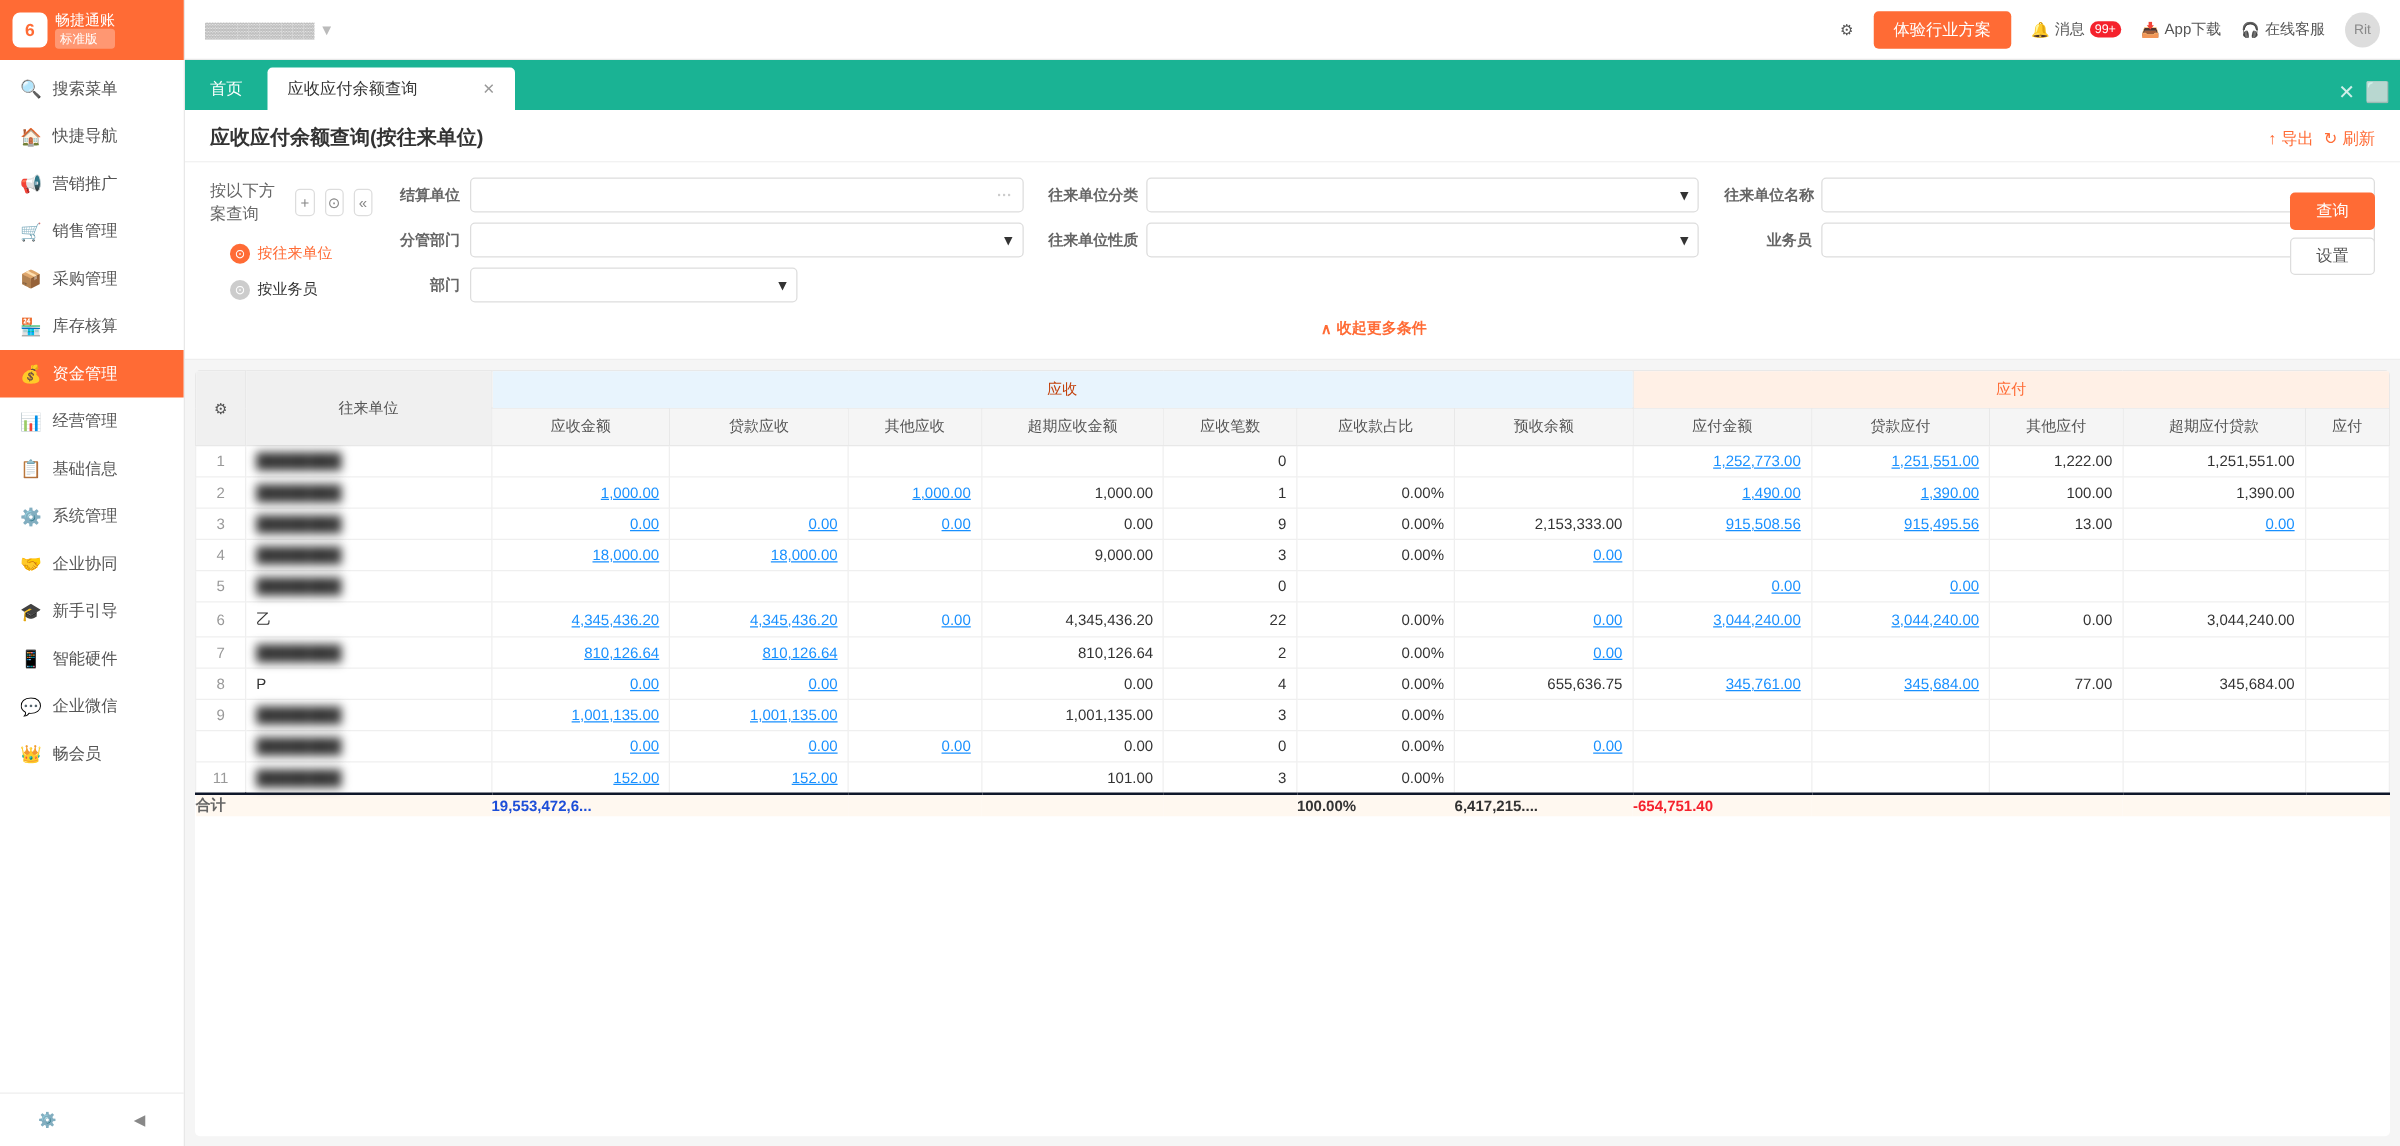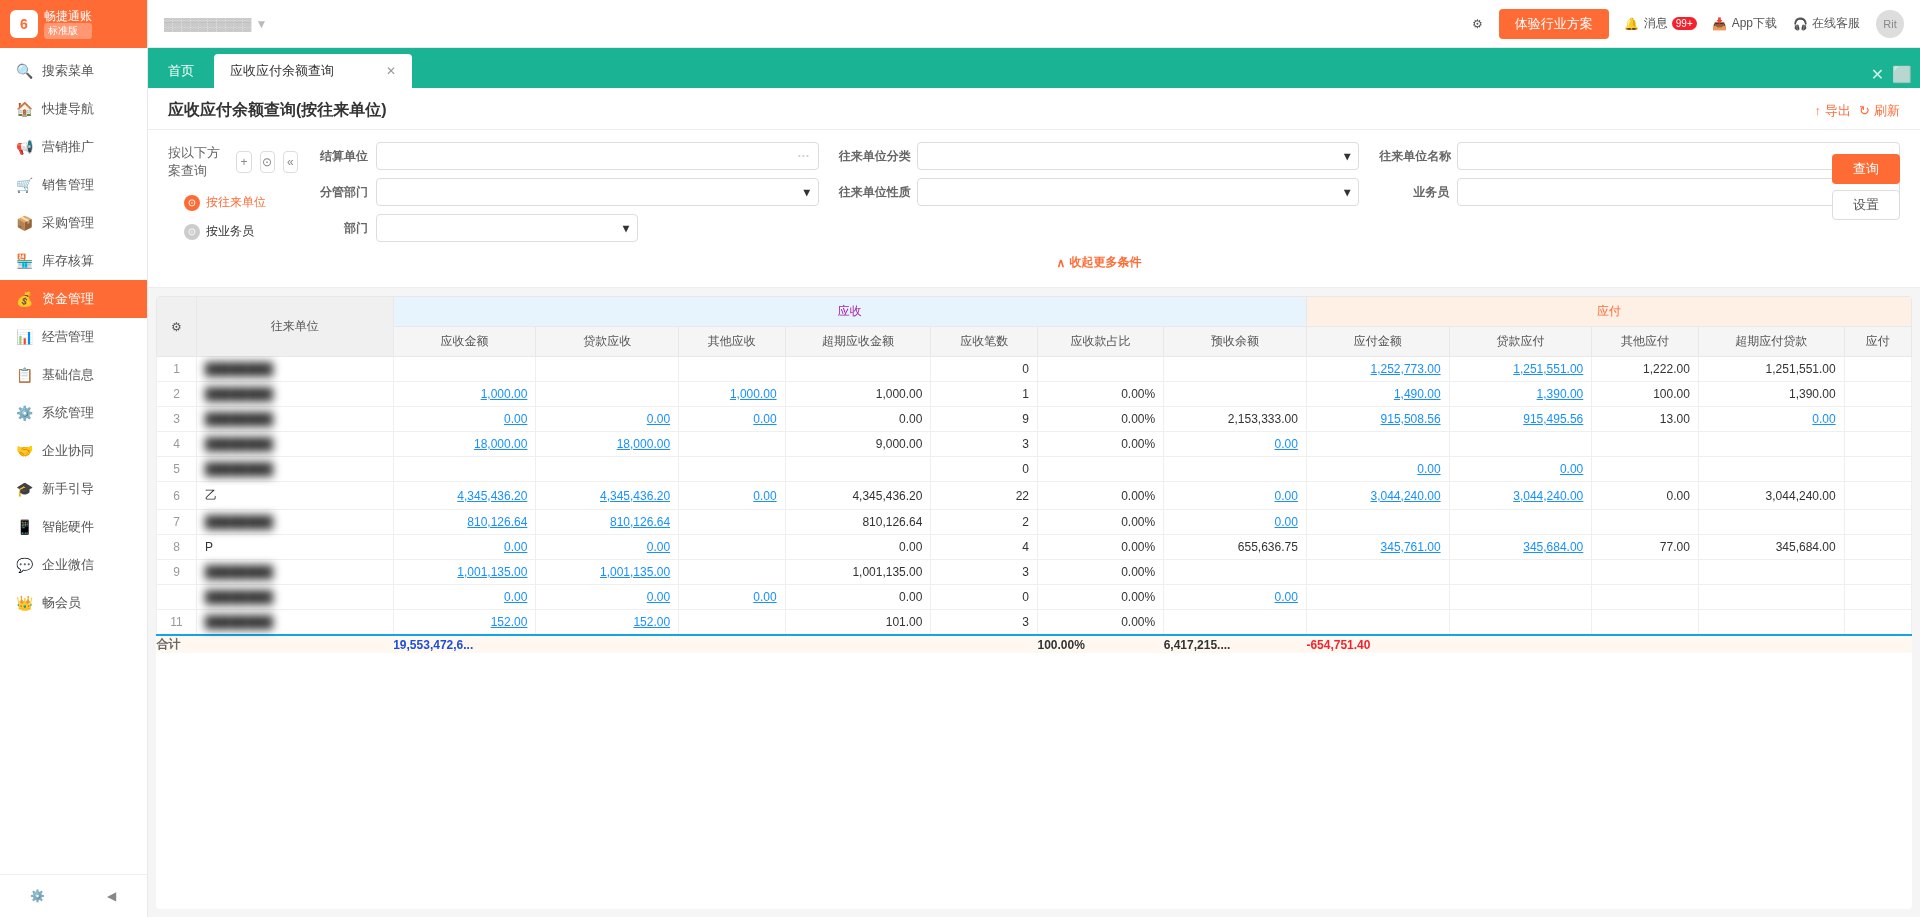--- a/index.html
+++ b/index.html
@@ -70,21 +70,21 @@
     .table-area { flex: 1; overflow: hidden; background: #fff; margin: 8px; border-radius: 4px; display: flex; flex-direction: column; }
     .table-wrapper { flex: 1; overflow: auto; }
     table { width: 100%; border-collapse: collapse; font-size: 12px; }
     thead tr th { background: #f5f5f5; border: 1px solid #e8e8e8; padding: 6px 8px; font-weight: normal; color: #555; text-align: center; white-space: nowrap; position: sticky; top: 0; z-index: 2; }
     thead tr:first-child th { background: #f0f0f0; }
     tbody tr td { border: 1px solid #efefef; padding: 5px 8px; color: #333; text-align: right; white-space: nowrap; }
     tbody tr td:nth-child(2) { text-align: left; }
     tbody tr td:first-child { text-align: center; color: #999; }
     .td-link { color: #1890ff; text-decoration: underline; cursor: pointer; }
     .td-orange { color: #1d4ed8; }
-    .tfoot-row td { background: #fff8f0; font-weight: bold; border-top: 2px solid #0ea5e9; }
+    .tfoot-row td { background: #fff8f0; font-weight: bold; border-top: 2px solid #0f172a; }
     .tfoot-row td:first-child { text-align: left; }
     .tfoot-row td.total-label { color: #666; }
     .tfoot-row td.negative { color: #f5222d; }
 
     
     .filter-container { display: flex; }
     .filter-left { width: 130px; flex-shrink: 0; padding-top: 2px; }
     .filter-right { flex: 1; font-weight: bold; }
 
     
@@ -330,21 +330,21 @@
 
     <div class="table-area">
       <div class="table-wrapper">
         <table>
           <thead>
             <tr>
               <th colspan="1" rowspan="2" style="width:40px;">
                 <span>⚙</span>
               </th>
               <th colspan="1" rowspan="2" style="min-width:120px;">往来单位</th>
-              <th colspan="7" style="background:#e8f4fd; color:#a21caf;">应收</th>
+              <th colspan="7" style="background:#e8f4fd; color:#c2410c;">应收</th>
               <th colspan="5" style="background:#fff0e6; color:#ff6b35;">应付</th>
             </tr>
             <tr>
               <th>应收金额</th>
               <th>贷款应收</th>
               <th>其他应收</th>
               <th>超期应收金额</th>
               <th>应收笔数</th>
               <th>应收款占比</th>
               <th>预收余额</th>

